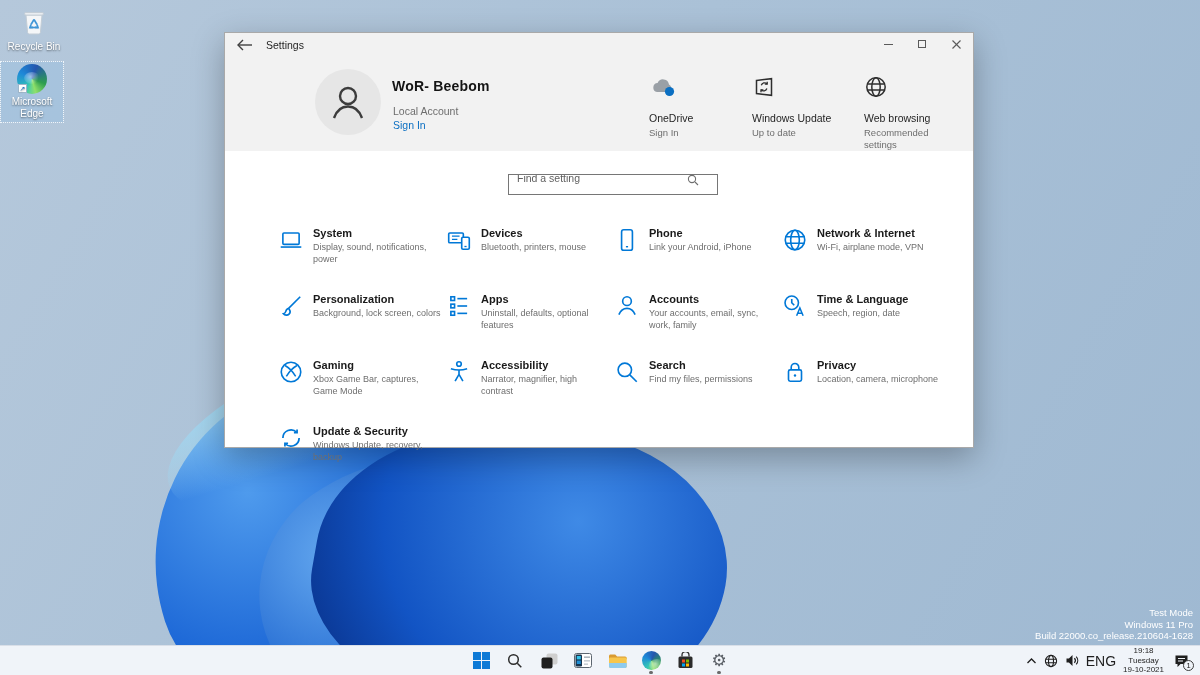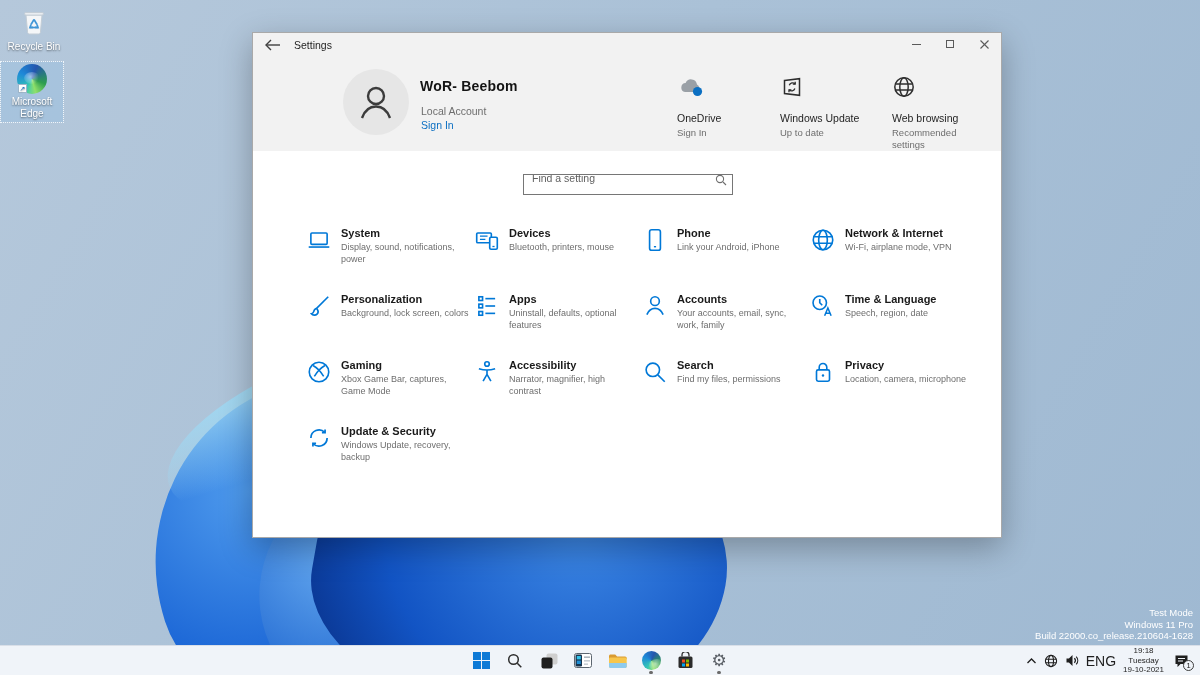--- a/index.html
+++ b/index.html
@@ -24,42 +24,42 @@
   .dsk-edge{left:1px;top:62px;padding:2px 0 3px;background:rgba(150,190,224,.45);outline:1px dotted #eef5fb;}
   .edge-ball{width:30px;height:30px;border-radius:50%;margin:0 auto 2px;position:relative;
     background:conic-gradient(from 210deg,#35c6b5,#1e88d8 90deg,#2456ae 170deg,#2d9e4f 260deg,#8fe06a 315deg,#35c6b5 360deg);}
   .edge-ball::after{content:"";position:absolute;left:7px;top:8px;width:16px;height:12px;border-radius:50%;
     background:radial-gradient(circle at 40% 40%,rgba(255,255,255,.55),rgba(255,255,255,0) 70%);}
   .shortcut-badge{position:absolute;left:1px;bottom:1px;width:9px;height:9px;background:#fff;border:1px solid #9fb6c9;
     font-size:7px;color:#1b6fc2;line-height:7px;}
   
   .watermark{position:absolute;right:7px;bottom:33px;text-align:right;color:#ffffff;font-size:9.5px;line-height:1.22;}
   
-  .window{position:absolute;left:252px;top:32px;width:750px;height:506px;background:#fff;
+  .window{position:absolute;left:224px;top:32px;width:750px;height:416px;background:#fff;
     border:1px solid #a9a9a9;box-shadow:0 10px 30px rgba(0,0,0,.28);}
   .win-header{position:absolute;left:0;top:0;width:100%;height:118px;background:#f2f2f2;}
   .back-btn{position:absolute;left:11px;top:5px;width:18px;height:14px;cursor:pointer;}
   .win-title{position:absolute;left:41px;top:6px;font-size:10.5px;color:#1f1f1f;}
   .win-ctrls{position:absolute;right:0;top:0;display:flex;}
   .ctrl{width:34px;height:22px;display:flex;align-items:center;justify-content:center;cursor:pointer;}
   .ctrl-min i{display:block;width:9px;height:0;border-top:1px solid #5a5a5a;}
   .ctrl-max i{display:block;width:8px;height:8px;border:1px solid #5a5a5a;}
   .avatar{position:absolute;left:90px;top:36px;width:66px;height:66px;border-radius:50%;background:#e6e6e6;
     display:flex;align-items:center;justify-content:center;}
   .user-name{position:absolute;left:167px;top:45px;font-size:14px;font-weight:700;color:#141414;letter-spacing:.2px;}
   .user-type{position:absolute;left:168px;top:72px;font-size:10.5px;color:#6e6e6e;}
   .user-signin{position:absolute;left:168px;top:86px;font-size:10.5px;color:#0b6fc2;cursor:pointer;}
   .tile{position:absolute;top:42px;width:96px;cursor:pointer;}
   .tile .t-icon{height:24px;}
   .tile .t-title{display:block;margin-top:9px;font-size:10.5px;color:#1f1f1f;}
   .tile .t-sub{display:block;margin-top:3px;font-size:9.5px;color:#6e6e6e;line-height:1.3;width:72px;}
   .tile-onedrive{left:424px;} .tile-update{left:527px;} .tile-web{left:629px;margin-left:10px;}
   .search-wrap{position:absolute;left:270px;top:135px;width:210px;height:21px;}
   .search-input{width:100%;height:100%;border:1px solid #767676;background:#fff;font-family:"Liberation Sans",sans-serif;
-    font-size:10.5px;color:#222;padding:0 22px 12px 8px;outline:none;}
+    font-size:10.5px;color:#222;padding:0 22px 12px 8px;outline:none;margin-left:13px;}
   .search-input::placeholder{color:#5f5f5f;}
   .search-glass{position:absolute;right:6px;top:4px;}
   .cats{position:absolute;left:53px;top:194px;display:grid;grid-template-columns:repeat(4,168px);grid-auto-rows:66px;}
   .cat{display:flex;gap:9px;cursor:pointer;padding-right:4px;}
   .cat-icon{flex:0 0 26px;height:26px;}
   .cat-title{display:block;font-size:11px;font-weight:700;color:#1a1a1a;}
   .cat-sub{display:block;margin-top:3px;font-size:9px;color:#6e6e6e;line-height:1.32;}
   
   .taskbar{position:absolute;left:0;bottom:0;width:100%;height:30px;background:#f0f4f9;border-top:1px solid #d9dfe8;}
   .tb-center{position:absolute;left:50%;top:0;height:100%;transform:translateX(-50%);

